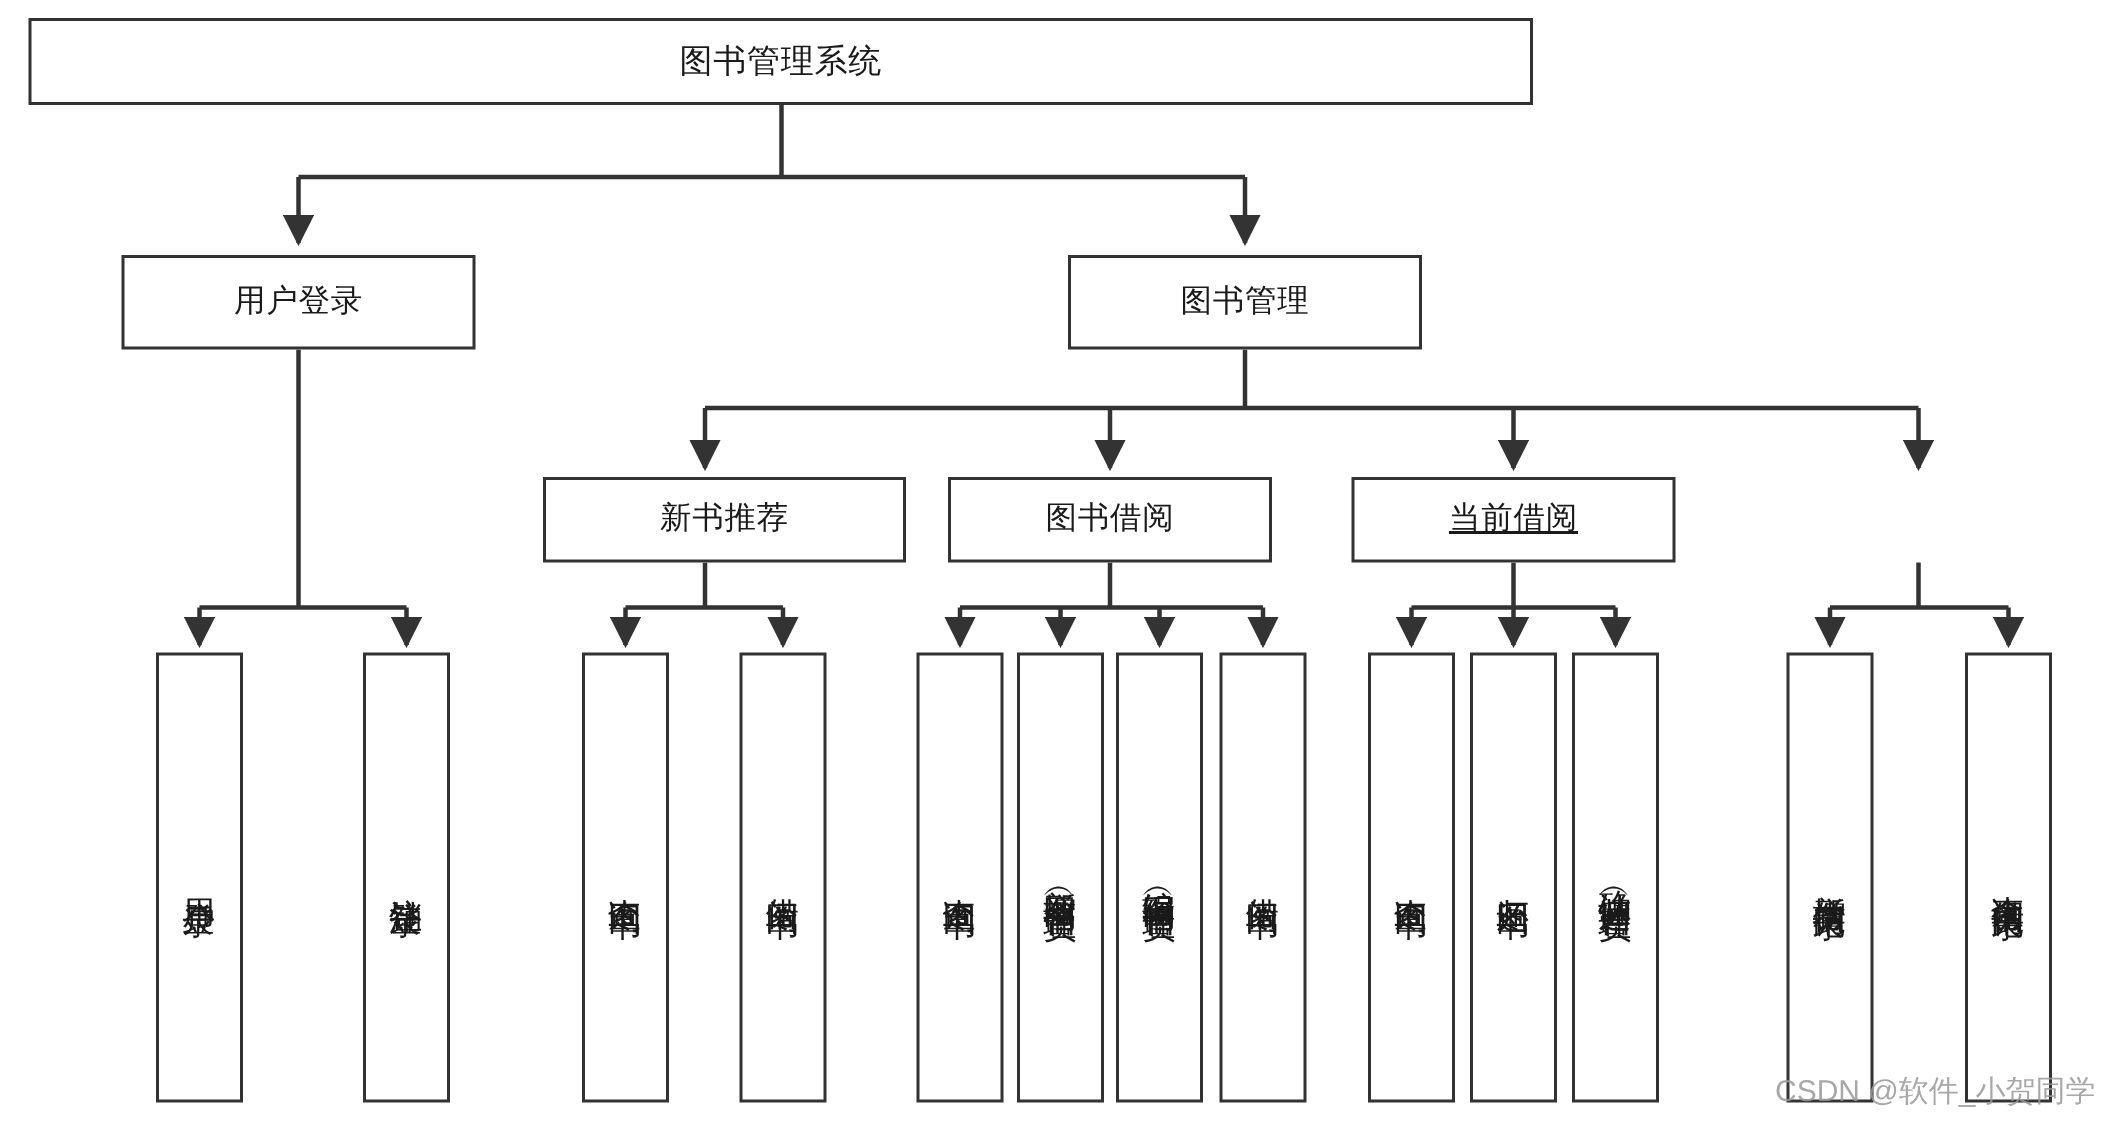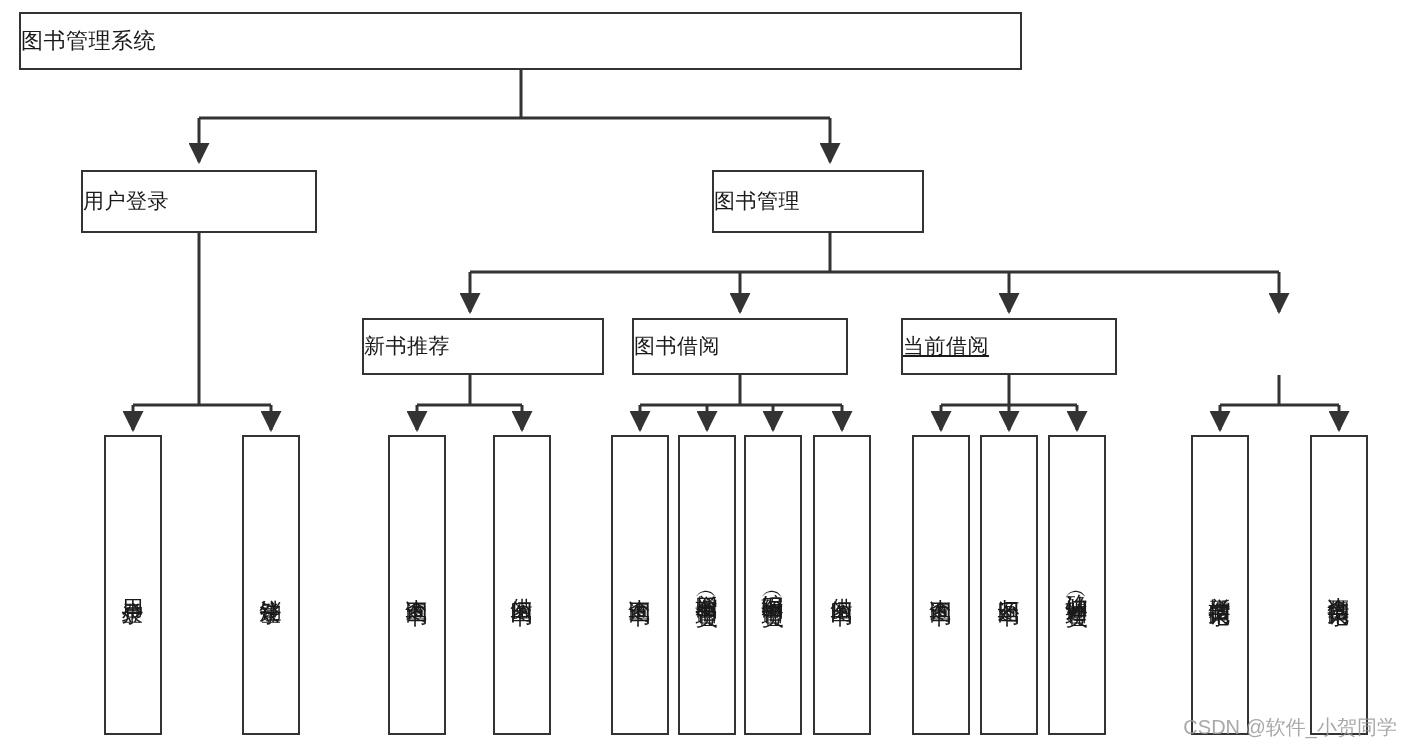--- a/index.html
+++ b/index.html
@@ -26,20 +26,21 @@
     height: 747px;
     pointer-events: none;
   }
   .node {
     position: absolute;
     box-sizing: border-box;
     background: #ffffff;
     border: 2px solid #333333;
     display: flex;
     align-items: center;
+    justify-content: center;
     color: #1a1a1a;
   }
   .node .label {
     display: block;
     text-align: center;
     line-height: 1.18;
     letter-spacing: 0.5px;
   }
   
   .node.horiz .label {
@@ -128,21 +129,21 @@
   </svg>
 
   <div class="node horiz root" style="left:19px; top:12px; width:1003px; height:58px;">
     <span class="label">图书管理系统</span>
   </div>
 
   <div class="node horiz" style="left:81px; top:170px; width:236px; height:63px;">
     <span class="label">用户登录</span>
   </div>
 
-  <div class="node horiz" style="left:712px; top:170px; width:212px; height:63px;">
+  <div class="node horiz" style="left:712px; top:170px; width:236px; height:63px;">
     <span class="label">图书管理</span>
   </div>
 
   <div class="node horiz" style="left:362px; top:318px; width:242px; height:57px;">
     <span class="label">新书推荐</span>
   </div>
 
   <div class="node horiz" style="left:632px; top:318px; width:216px; height:57px;">
     <span class="label">图书借阅</span>
   </div>

